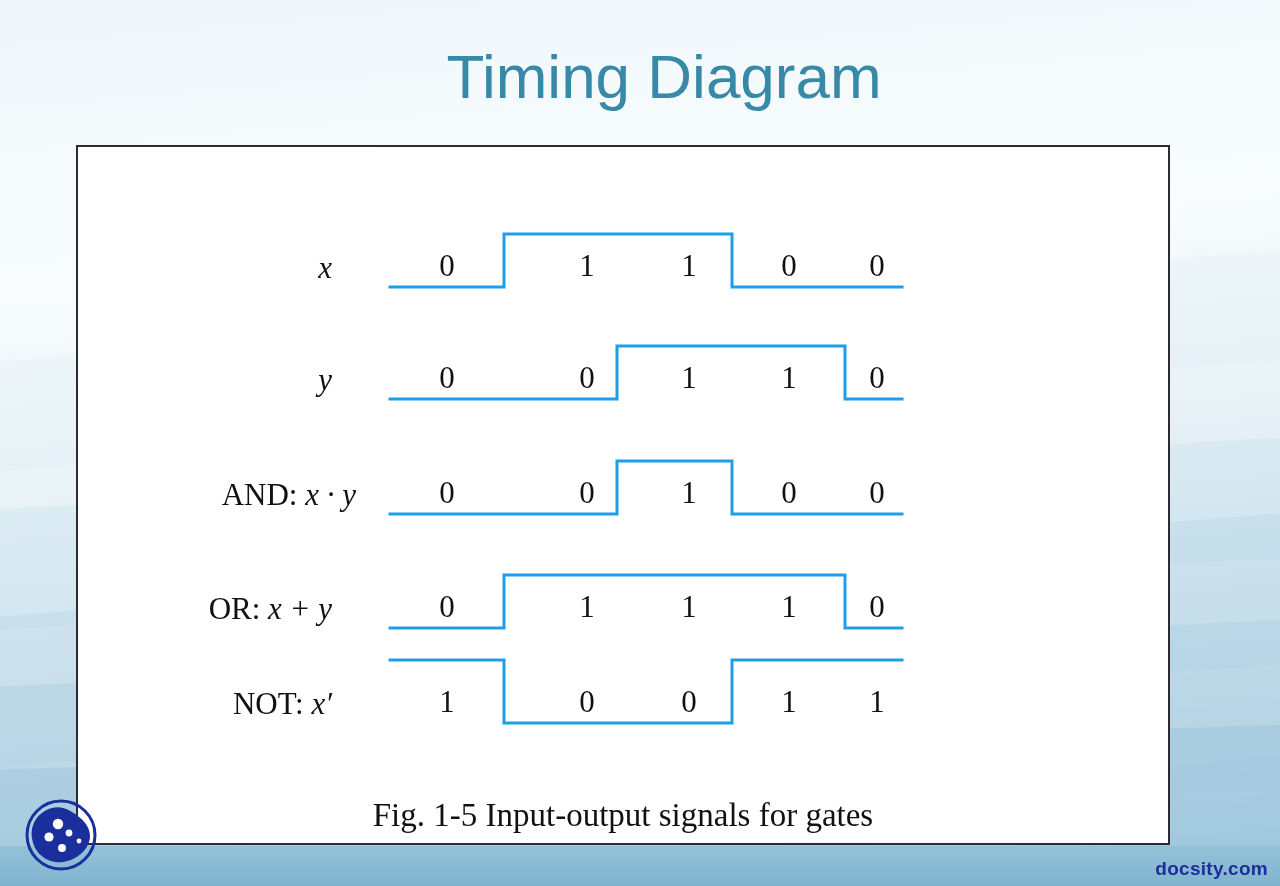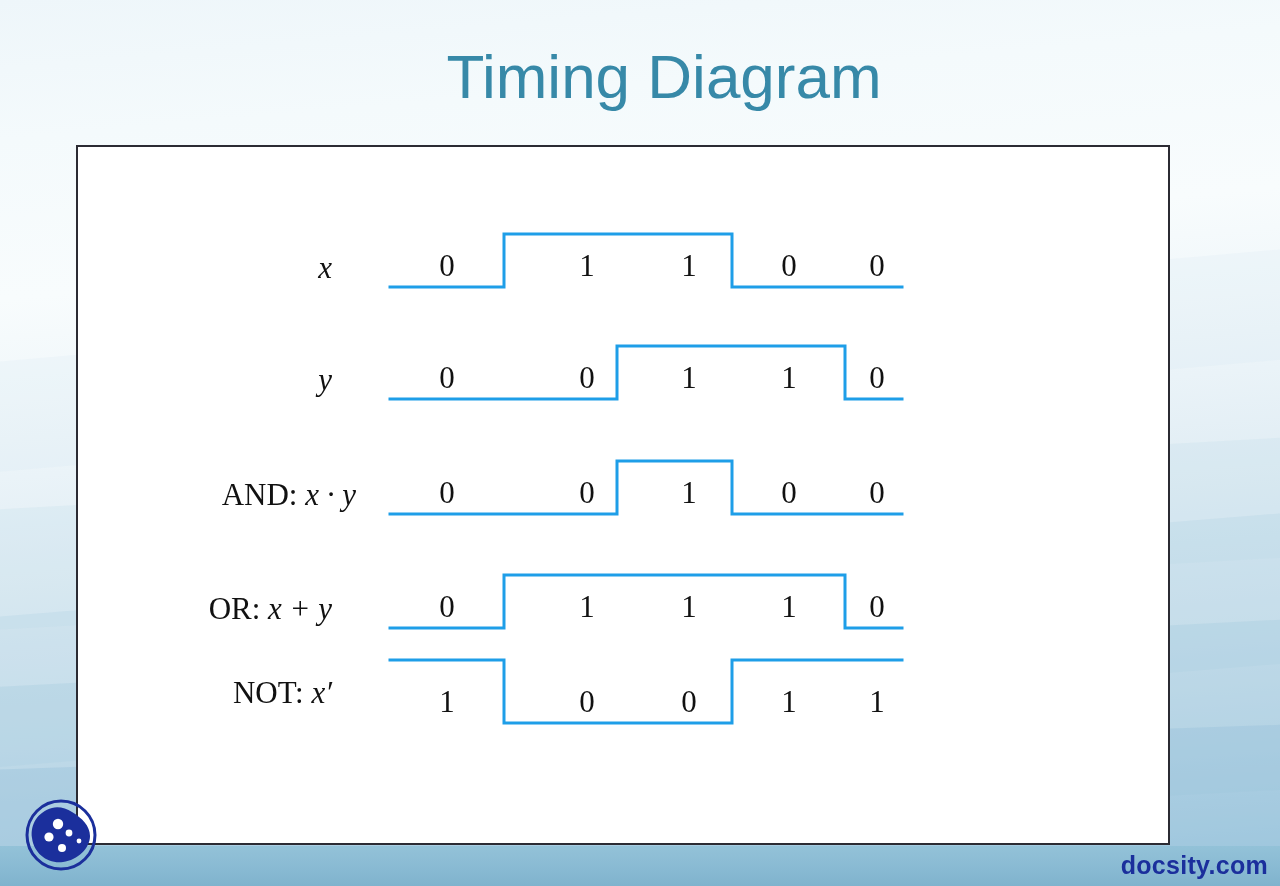--- a/index.html
+++ b/index.html
@@ -125,21 +125,21 @@
     left: 22px;
     bottom: 12px;
     width: 78px;
     height: 78px;
   }
   #docsity-url {
     position: absolute;
     right: 12px;
     bottom: 6px;
     font-family: "Liberation Sans", sans-serif;
-    font-size: 25px;
+    font-size: 19px;
     font-weight: bold;
     color: #1b2f9c;
     letter-spacing: .3px;
   }
 </style>
 </head>
 <body>
 
 <div id="slide">
 
@@ -180,27 +180,28 @@
         <div class="digit" style="left: 509px; top: 328px;">0</div>
         <div class="digit" style="left: 611px; top: 328px;">1</div>
         <div class="digit" style="left: 711px; top: 328px;">0</div>
         <div class="digit" style="left: 799px; top: 328px;">0</div>
         <div class="row-label" style="right: 840px; top: 444px;"><span>OR: </span><span class="var">x + y</span></div>
         <div class="digit" style="left: 369px; top: 442px;">0</div>
         <div class="digit" style="left: 509px; top: 442px;">1</div>
         <div class="digit" style="left: 611px; top: 442px;">1</div>
         <div class="digit" style="left: 711px; top: 442px;">1</div>
         <div class="digit" style="left: 799px; top: 442px;">0</div>
-        <div class="row-label" style="right: 840px; top: 528px;"><span>NOT: </span><span class="var">x′</span></div>
+        <div class="row-label" style="right: 840px; top: 539px;"><span>NOT: </span><span class="var">x′</span></div>
         <div class="digit" style="left: 369px; top: 537px;">1</div>
         <div class="digit" style="left: 509px; top: 537px;">0</div>
         <div class="digit" style="left: 611px; top: 537px;">0</div>
         <div class="digit" style="left: 711px; top: 537px;">1</div>
         <div class="digit" style="left: 799px; top: 537px;">1</div>
       </div>
+    <div id="caption">Fig. 1-5  Input-output signals for gates</div>
   </div>
 
   <div id="logo">
     <svg viewBox="0 0 78 78" width="78" height="78" aria-hidden="true">
       <circle cx="39" cy="39" r="34" fill="none" stroke="#1b2f9c" stroke-width="3"></circle>
       <path d="M30 12 C16 16 8 28 10 42 C12 58 26 68 41 66 C56 64 68 52 68 40 C68 30 60 22 50 16 C44 12 36 10 30 12 Z" fill="#1b2f9c"></path>
       <circle cx="36" cy="28" r="5.2" fill="#ffffff"></circle>
       <circle cx="27" cy="41" r="4.6" fill="#ffffff"></circle>
       <circle cx="47" cy="37" r="3.4" fill="#ffffff"></circle>
       <circle cx="40" cy="52" r="4.0" fill="#ffffff"></circle>

